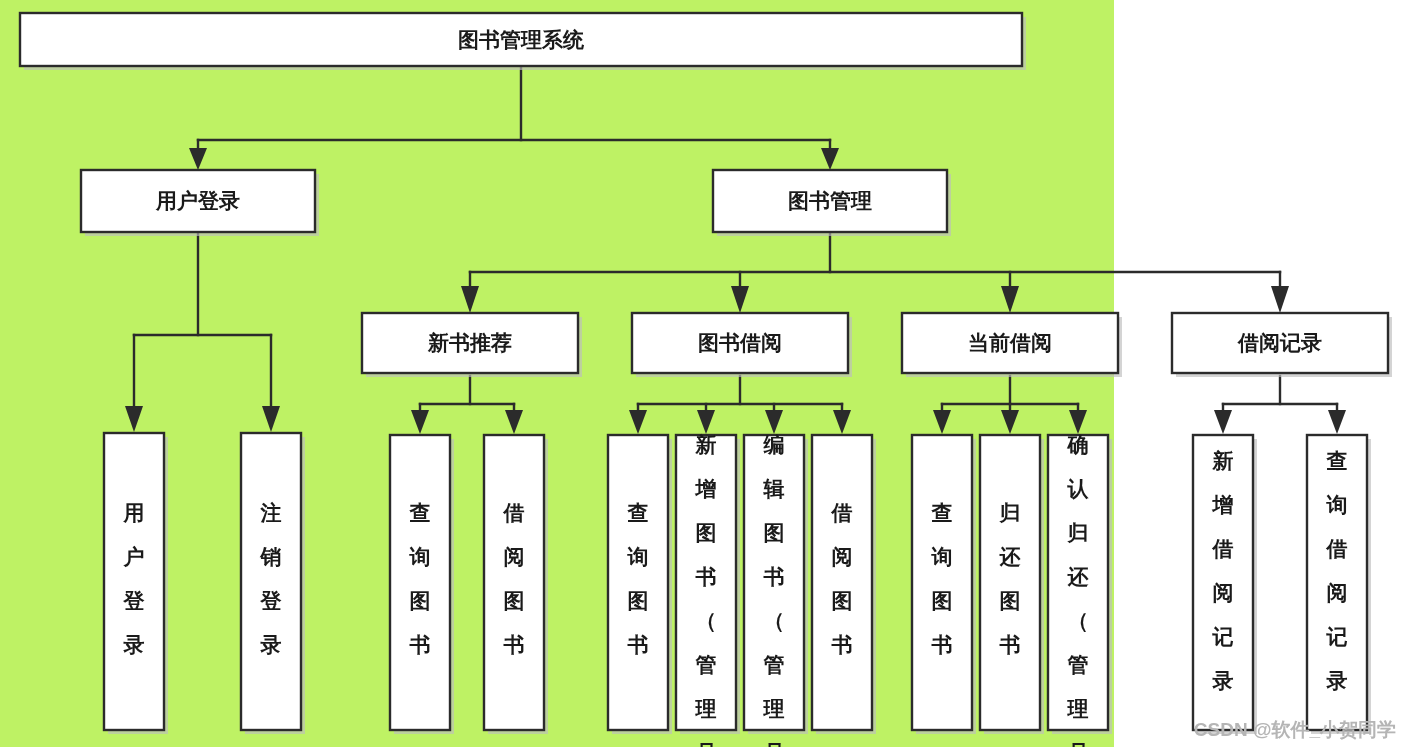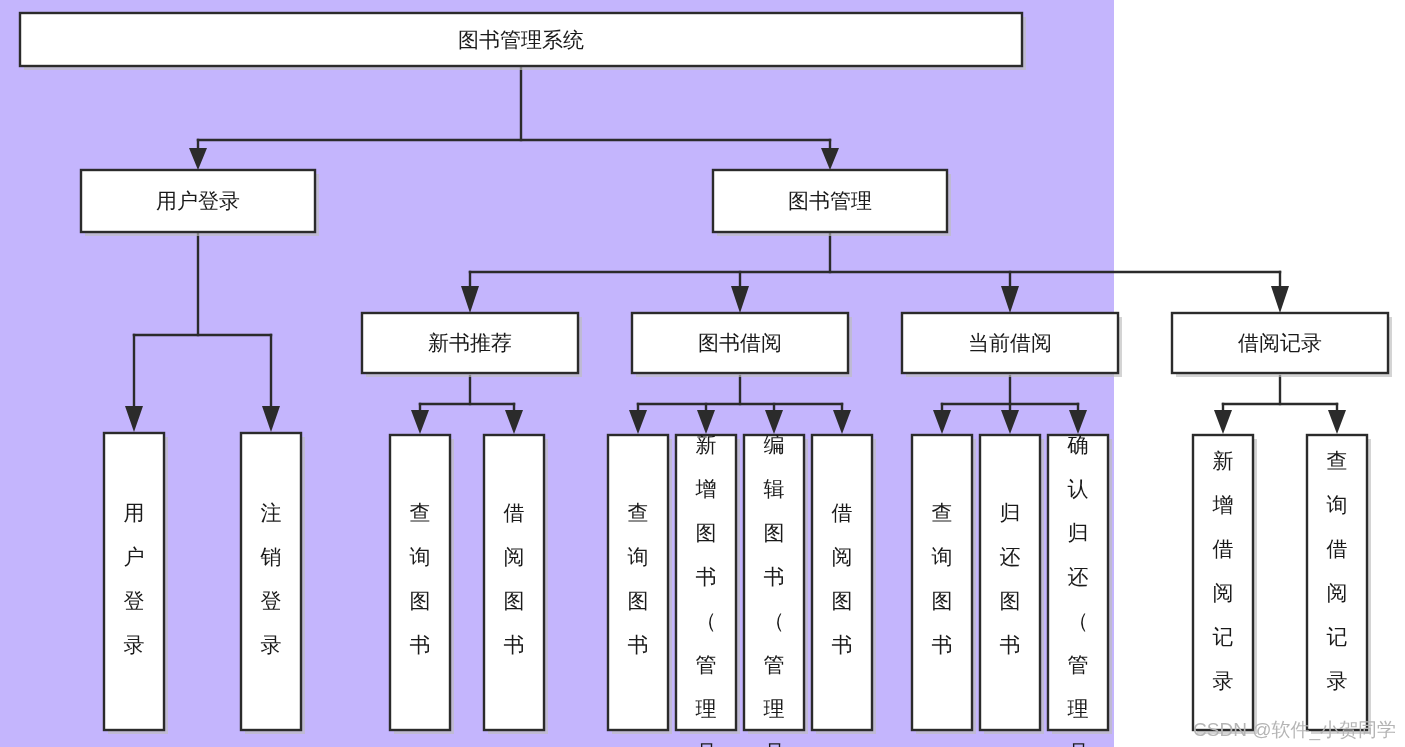--- a/index.html
+++ b/index.html
@@ -10,21 +10,22 @@
   body {
     width: 1405px;
     height: 747px;
     font-family: "Liberation Sans", "DejaVu Sans", sans-serif;
     overflow: hidden;
   }
   #diagram-root {
     position: relative;
     width: 1114px;
     height: 747px;
-    background: #c4b5fd;
+    background: #bef264;
+    font-weight: bold;
   }
   svg.diagram-canvas {
     position: absolute;
     left: 0;
     top: 0;
     width: 1405px;
     height: 747px;
     display: block;
   }
   .node-box {

